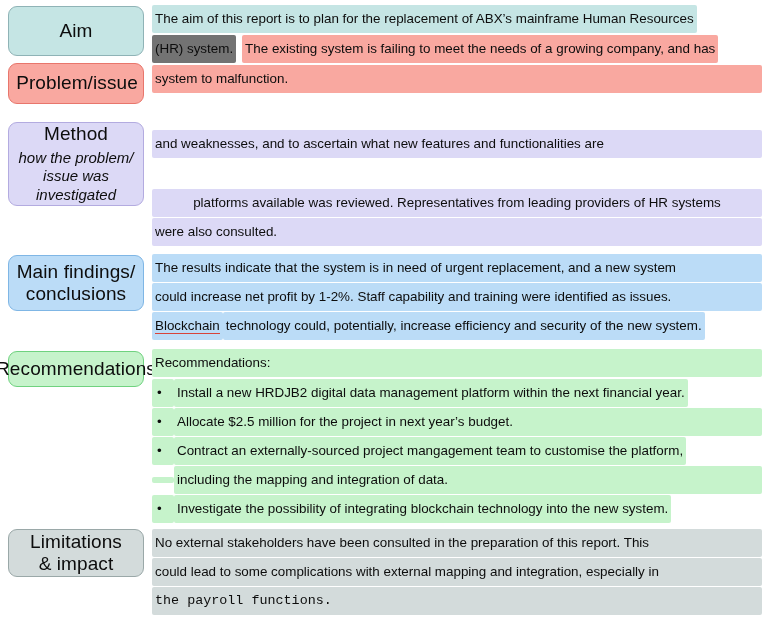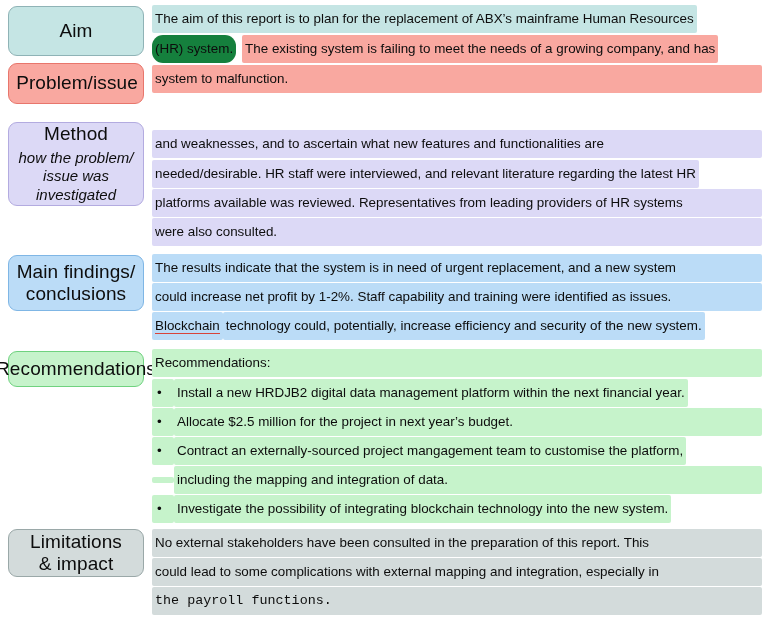--- a/index.html
+++ b/index.html
@@ -114,34 +114,31 @@
       <div class="label-box" style="top: 529px; height: 48px; background: rgb(211, 219, 219); border-color: rgb(154, 168, 168);">
         <div class="lb-title">Limitations</div>
         <div class="lb-title">&amp; impact</div>
       </div>
     </div>
   <div class="text-col" id="text-layer">
       <div class="line" style="top: 8px;">
         <span class="seg" style="background: rgb(197, 229, 228);">The aim of this report is to plan for the replacement of ABX’s mainframe Human Resources</span>
       </div>
       <div class="line" style="top: 38px;">
-        <span class="seg" style="background: #15803d; border-radius: 11px;">(HR) system.</span>
+        <span class="seg" style="background: #737373;">(HR) system.</span>
         <span class="seg" style="background: transparent;"> </span>
         <span class="seg" style="background: rgb(249, 168, 160);">The existing system is failing to meet the needs of a growing company, and has</span>
       </div>
       <div class="line" style="top: 68px;">
         <span class="seg" style="background: rgb(249, 168, 160); min-width: 604px;">system to malfunction.</span>
       </div>
       <div class="line" style="top: 133px;">
         <span class="seg" style="background: rgb(220, 217, 246); min-width: 604px;">and weaknesses, and to ascertain what new features and functionalities are</span>
       </div>
-      <div class="line" style="top: 163px;">
-        <span class="seg" style="background: rgb(220, 217, 246);">needed/desirable. HR staff were interviewed, and relevant literature regarding the latest HR</span>
-      </div>
-      <div class="line" style="top: 192px;">
+      <div class="line" style="top: 192px; text-align: center;">
         <span class="seg" style="background: rgb(220, 217, 246); min-width: 604px;">platforms available was reviewed. Representatives from leading providers of HR systems</span>
       </div>
       <div class="line" style="top: 221px;">
         <span class="seg" style="background: rgb(220, 217, 246); min-width: 604px;">were also consulted.</span>
       </div>
       <div class="line" style="top: 257px;">
         <span class="seg" style="background: rgb(187, 220, 247); min-width: 604px;">The results indicate that the system is in need of urgent replacement, and a new system</span>
       </div>
       <div class="line" style="top: 286px;">
         <span class="seg" style="background: rgb(187, 220, 247); min-width: 604px;">could increase net profit by 1-2%. Staff capability and training were identified as issues.</span>

